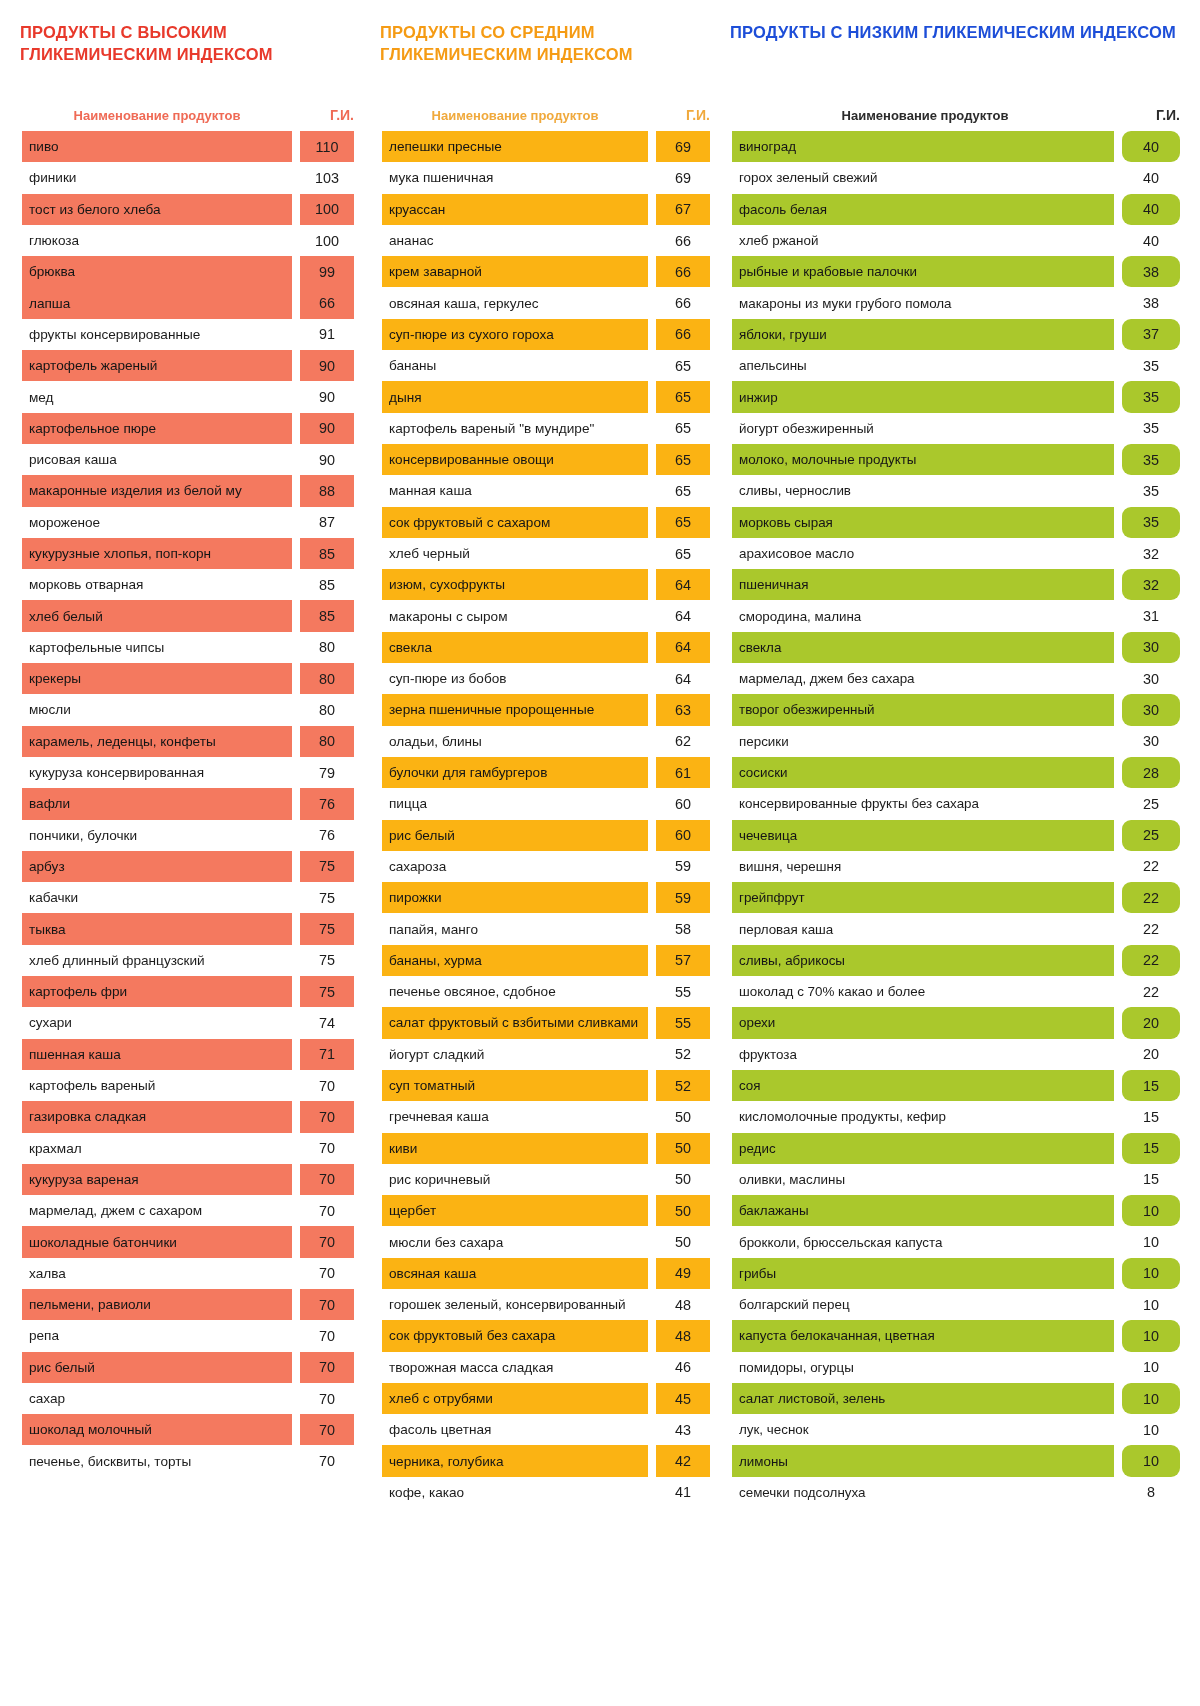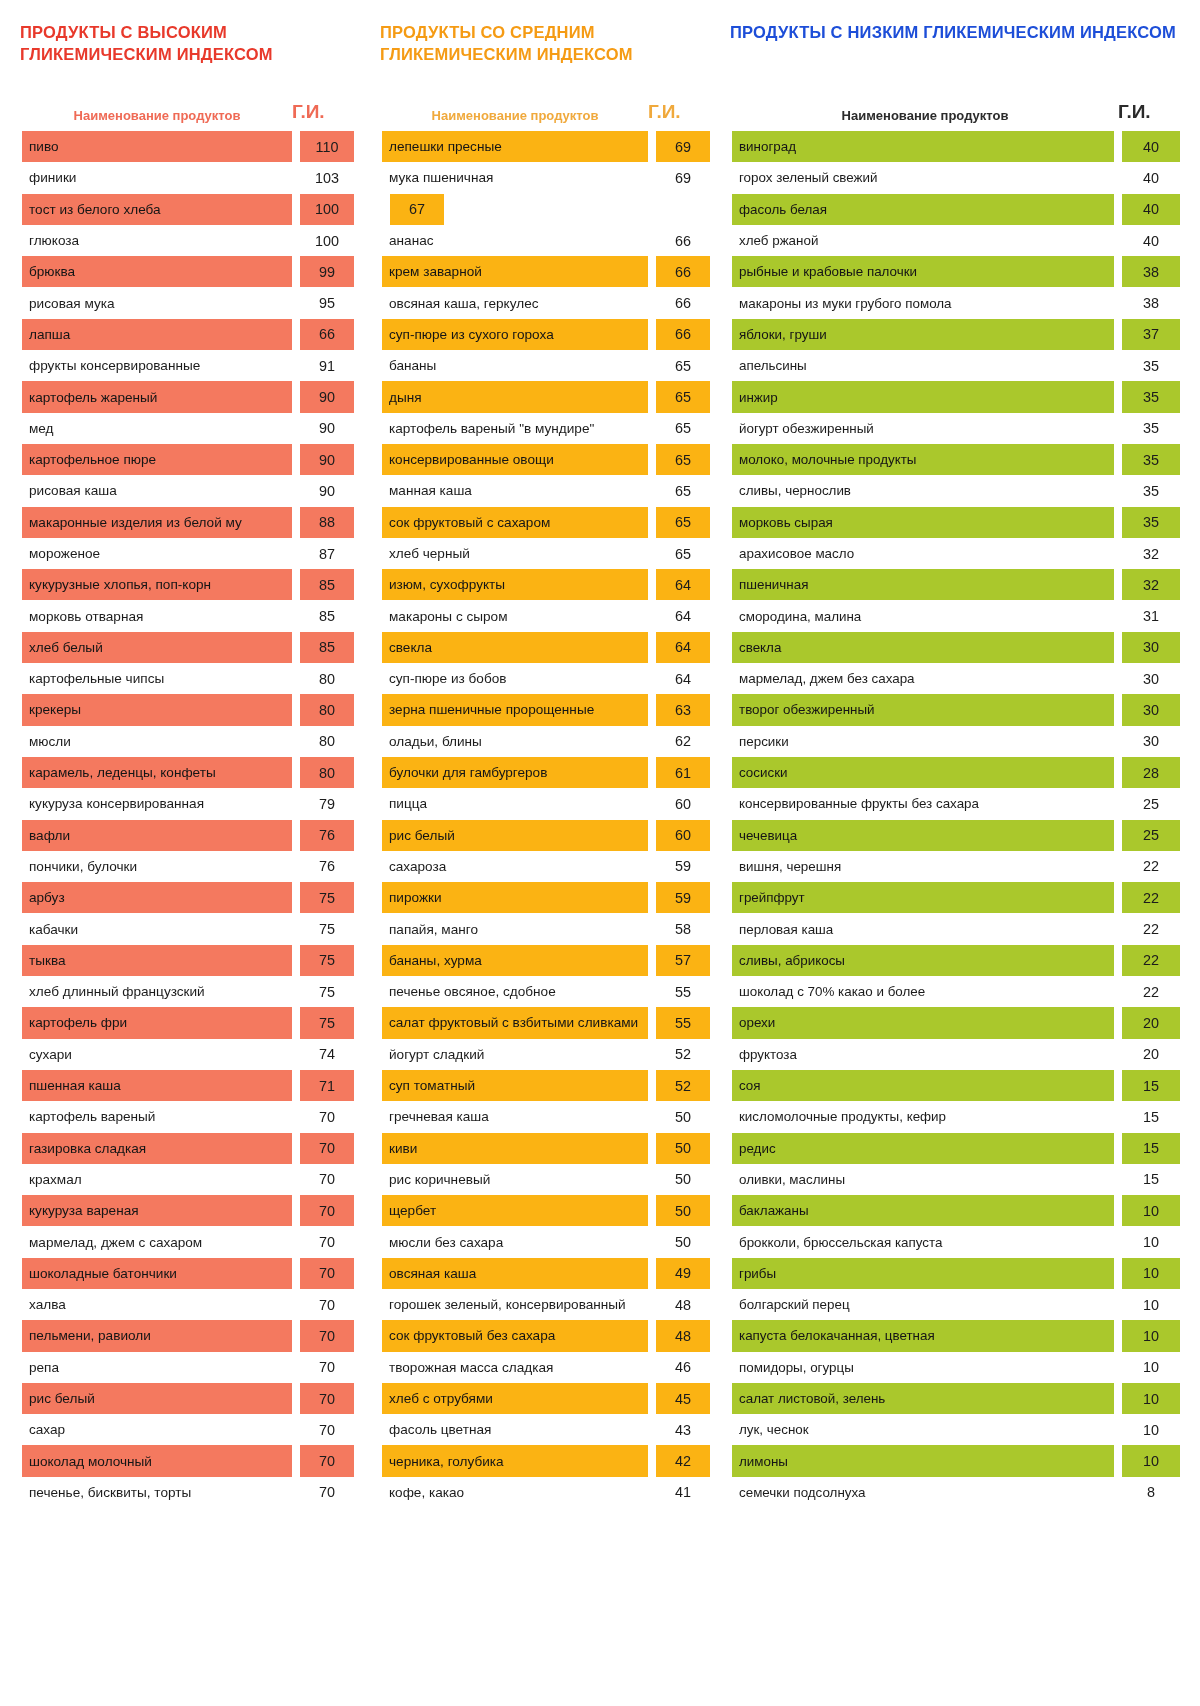--- a/index.html
+++ b/index.html
@@ -48,22 +48,22 @@
     margin-left: 6px;
   }
   .head-name {
     flex: 1 1 auto;
     text-align: center;
     font-size: 13px;
     font-weight: bold;
   }
   .head-gi {
     width: 62px;
-    text-align: left;
-    font-size: 19px;
+    text-align: right;
+    font-size: 14px;
     font-weight: bold;
   }
   .c3 .head-name { text-align: center; }
   .c1 .head-name, .c1 .head-gi { color: #ef6a55; }
   .c2 .head-name, .c2 .head-gi { color: #f0a93c; }
   .c3 .head-name, .c3 .head-gi { color: #2b2b2b; }
 
   .rows { margin-left: 6px; }
   .row {
     display: flex;
@@ -86,21 +86,21 @@
   .cell-gi {
     width: 54px;
     height: 100%;
     display: flex;
     align-items: center;
     justify-content: center;
     font-size: 14.4px;
     color: #1c1c1c;
   }
   .c3 .cell-name { font-size: 13.4px; }
-  .c3 .cell-gi { width: 58px; }
+  .c3 .cell-gi { width: 58px; border-radius: 9px; }
 
   
   .c1 .row.hl .cell-name, .c1 .row.hl .cell-gi { background: #f4795f; }
   .c2 .row.hl .cell-name, .c2 .row.hl .cell-gi { background: #fbb313; }
   .c3 .row.hl .cell-name, .c3 .row.hl .cell-gi { background: #aac82c; }
   .row.hl .cell-name { color: #151515; }
 </style>
 </head>
 <body>
 
@@ -131,25 +131,20 @@
         <div class="row">
           <div class="cell-name">глюкоза</div>
           <div class="cell-gap"></div>
           <div class="cell-gi">100</div>
         </div>
         <div class="row hl">
           <div class="cell-name">брюква</div>
           <div class="cell-gap"></div>
           <div class="cell-gi">99</div>
         </div>
-        <div class="row">
-          <div class="cell-name">рисовая мука</div>
-          <div class="cell-gap"></div>
-          <div class="cell-gi">95</div>
-        </div>
         <div class="row hl">
           <div class="cell-name">лапша</div>
           <div class="cell-gap"></div>
           <div class="cell-gi">66</div>
         </div>
         <div class="row">
           <div class="cell-name">фрукты консервированные</div>
           <div class="cell-gap"></div>
           <div class="cell-gi">91</div>
         </div>
@@ -347,20 +342,21 @@
           <div class="cell-name">лепешки пресные</div>
           <div class="cell-gap"></div>
           <div class="cell-gi">69</div>
         </div>
         <div class="row">
           <div class="cell-name">мука пшеничная</div>
           <div class="cell-gap"></div>
           <div class="cell-gi">69</div>
         </div>
         <div class="row hl">
+          <div class="cell-name">круассан</div>
           <div class="cell-gap"></div>
           <div class="cell-gi">67</div>
         </div>
         <div class="row">
           <div class="cell-name">ананас</div>
           <div class="cell-gap"></div>
           <div class="cell-gi">66</div>
         </div>
         <div class="row hl">
           <div class="cell-name">крем заварной</div>

